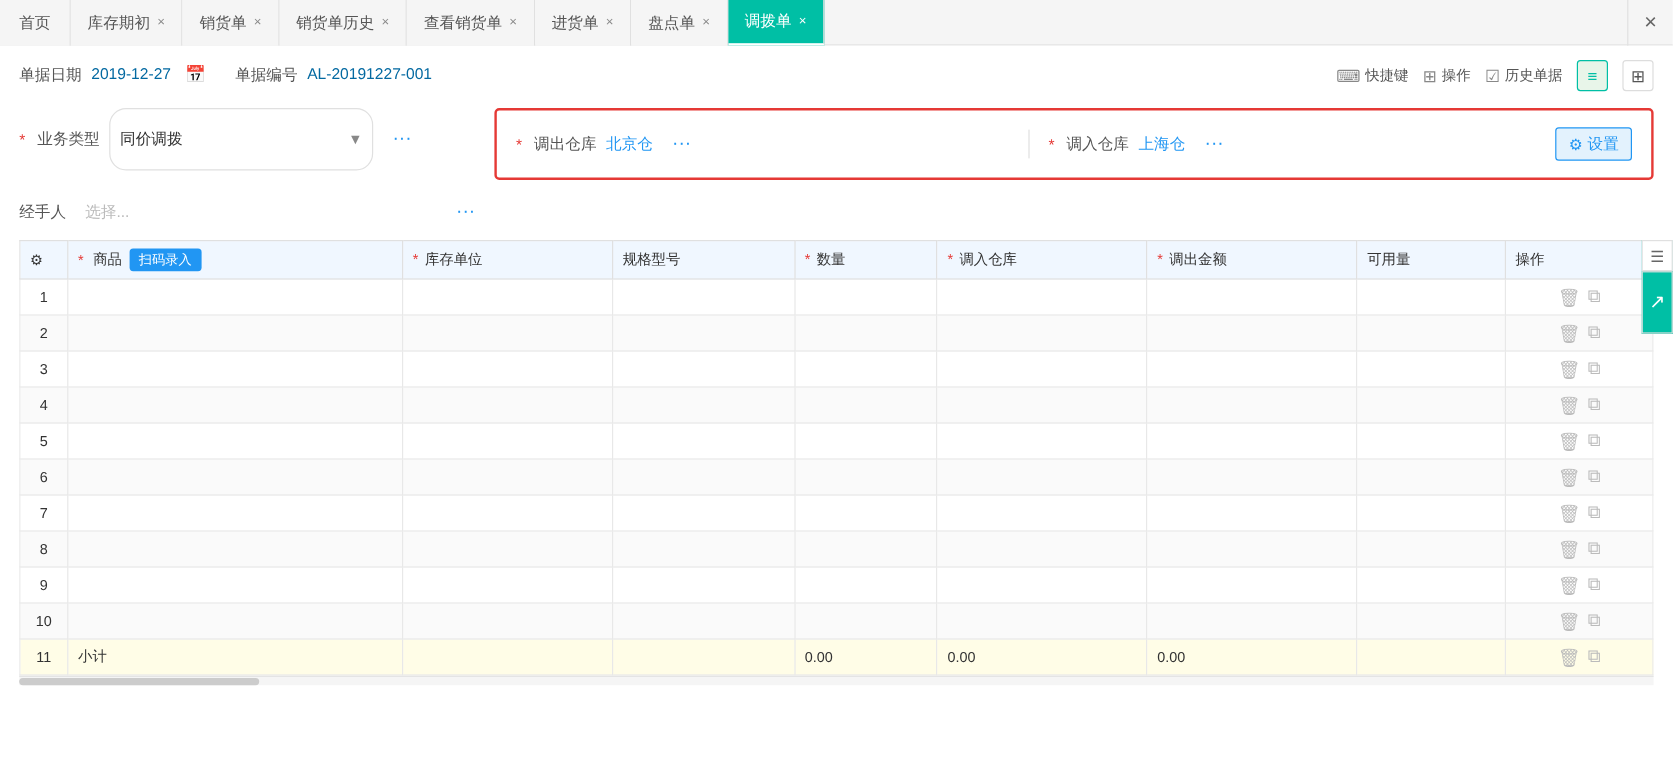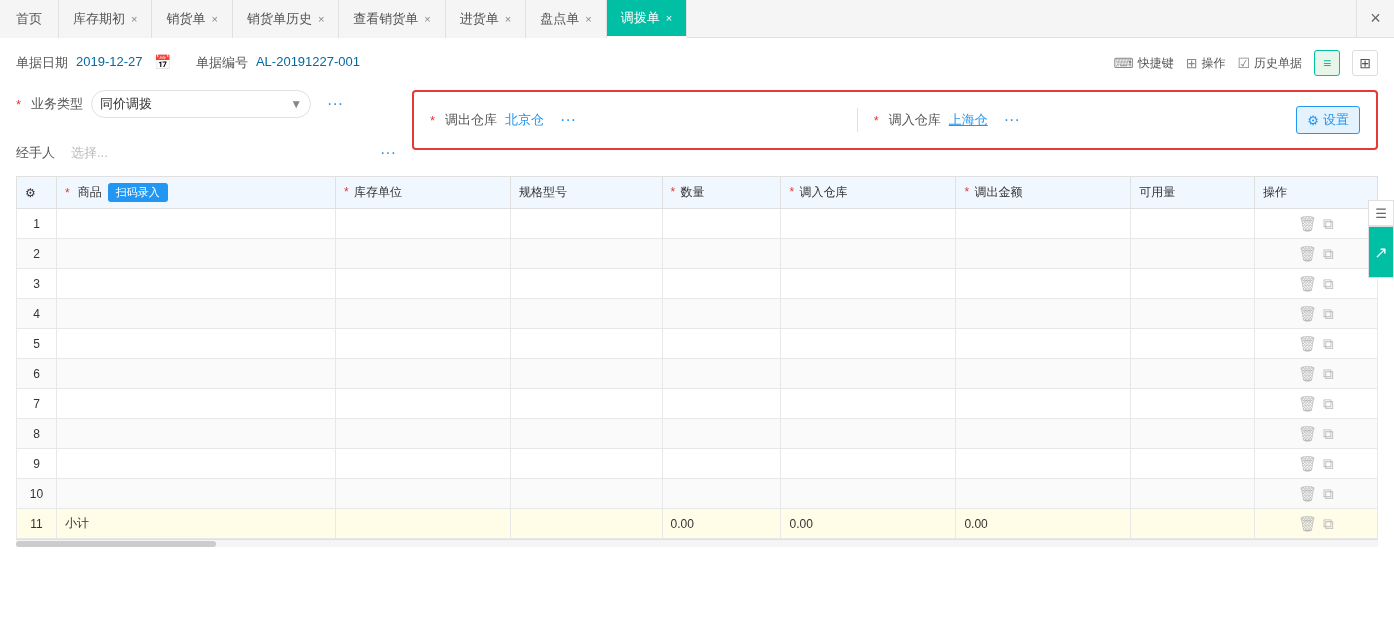--- a/index.html
+++ b/index.html
@@ -202,21 +202,21 @@
       display: flex;
       align-items: center;
       gap: 8px;
       margin-bottom: 10px;
     }
     .select-field {
       display: flex;
       align-items: center;
       border: 1px solid #e0e0e0;
       border-radius: 14px;
-      padding: 4px 8px;
+      padding: 16px 8px;
       width: 220px;
       cursor: pointer;
       background: #fff;
     }
     .select-field-value {
       flex: 1;
       color: #333;
     }
     .select-arrow {
       color: #888;
@@ -434,21 +434,21 @@
       <div class="form-field-group">
         <span class="required-star">*</span>
         <span class="field-label">调出仓库</span>
         <span class="field-value" style="cursor:pointer;">北京仓</span>
         <span class="dots-btn">···</span>
       </div>
       <div class="field-divider"></div>
       <div class="form-field-group">
         <span class="required-star">*</span>
         <span class="field-label">调入仓库</span>
-        <span class="field-value" style="cursor:pointer;text-decoration:underline;">上海仓</span>
+        <span class="field-value" style="cursor:pointer;">上海仓</span>
         <span class="dots-btn">···</span>
       </div>
       <div class="settings-btn">
         <span>⚙</span>
         <span>设置</span>
       </div>
     </div>
   </div>
 
   <div class="table-wrapper">

